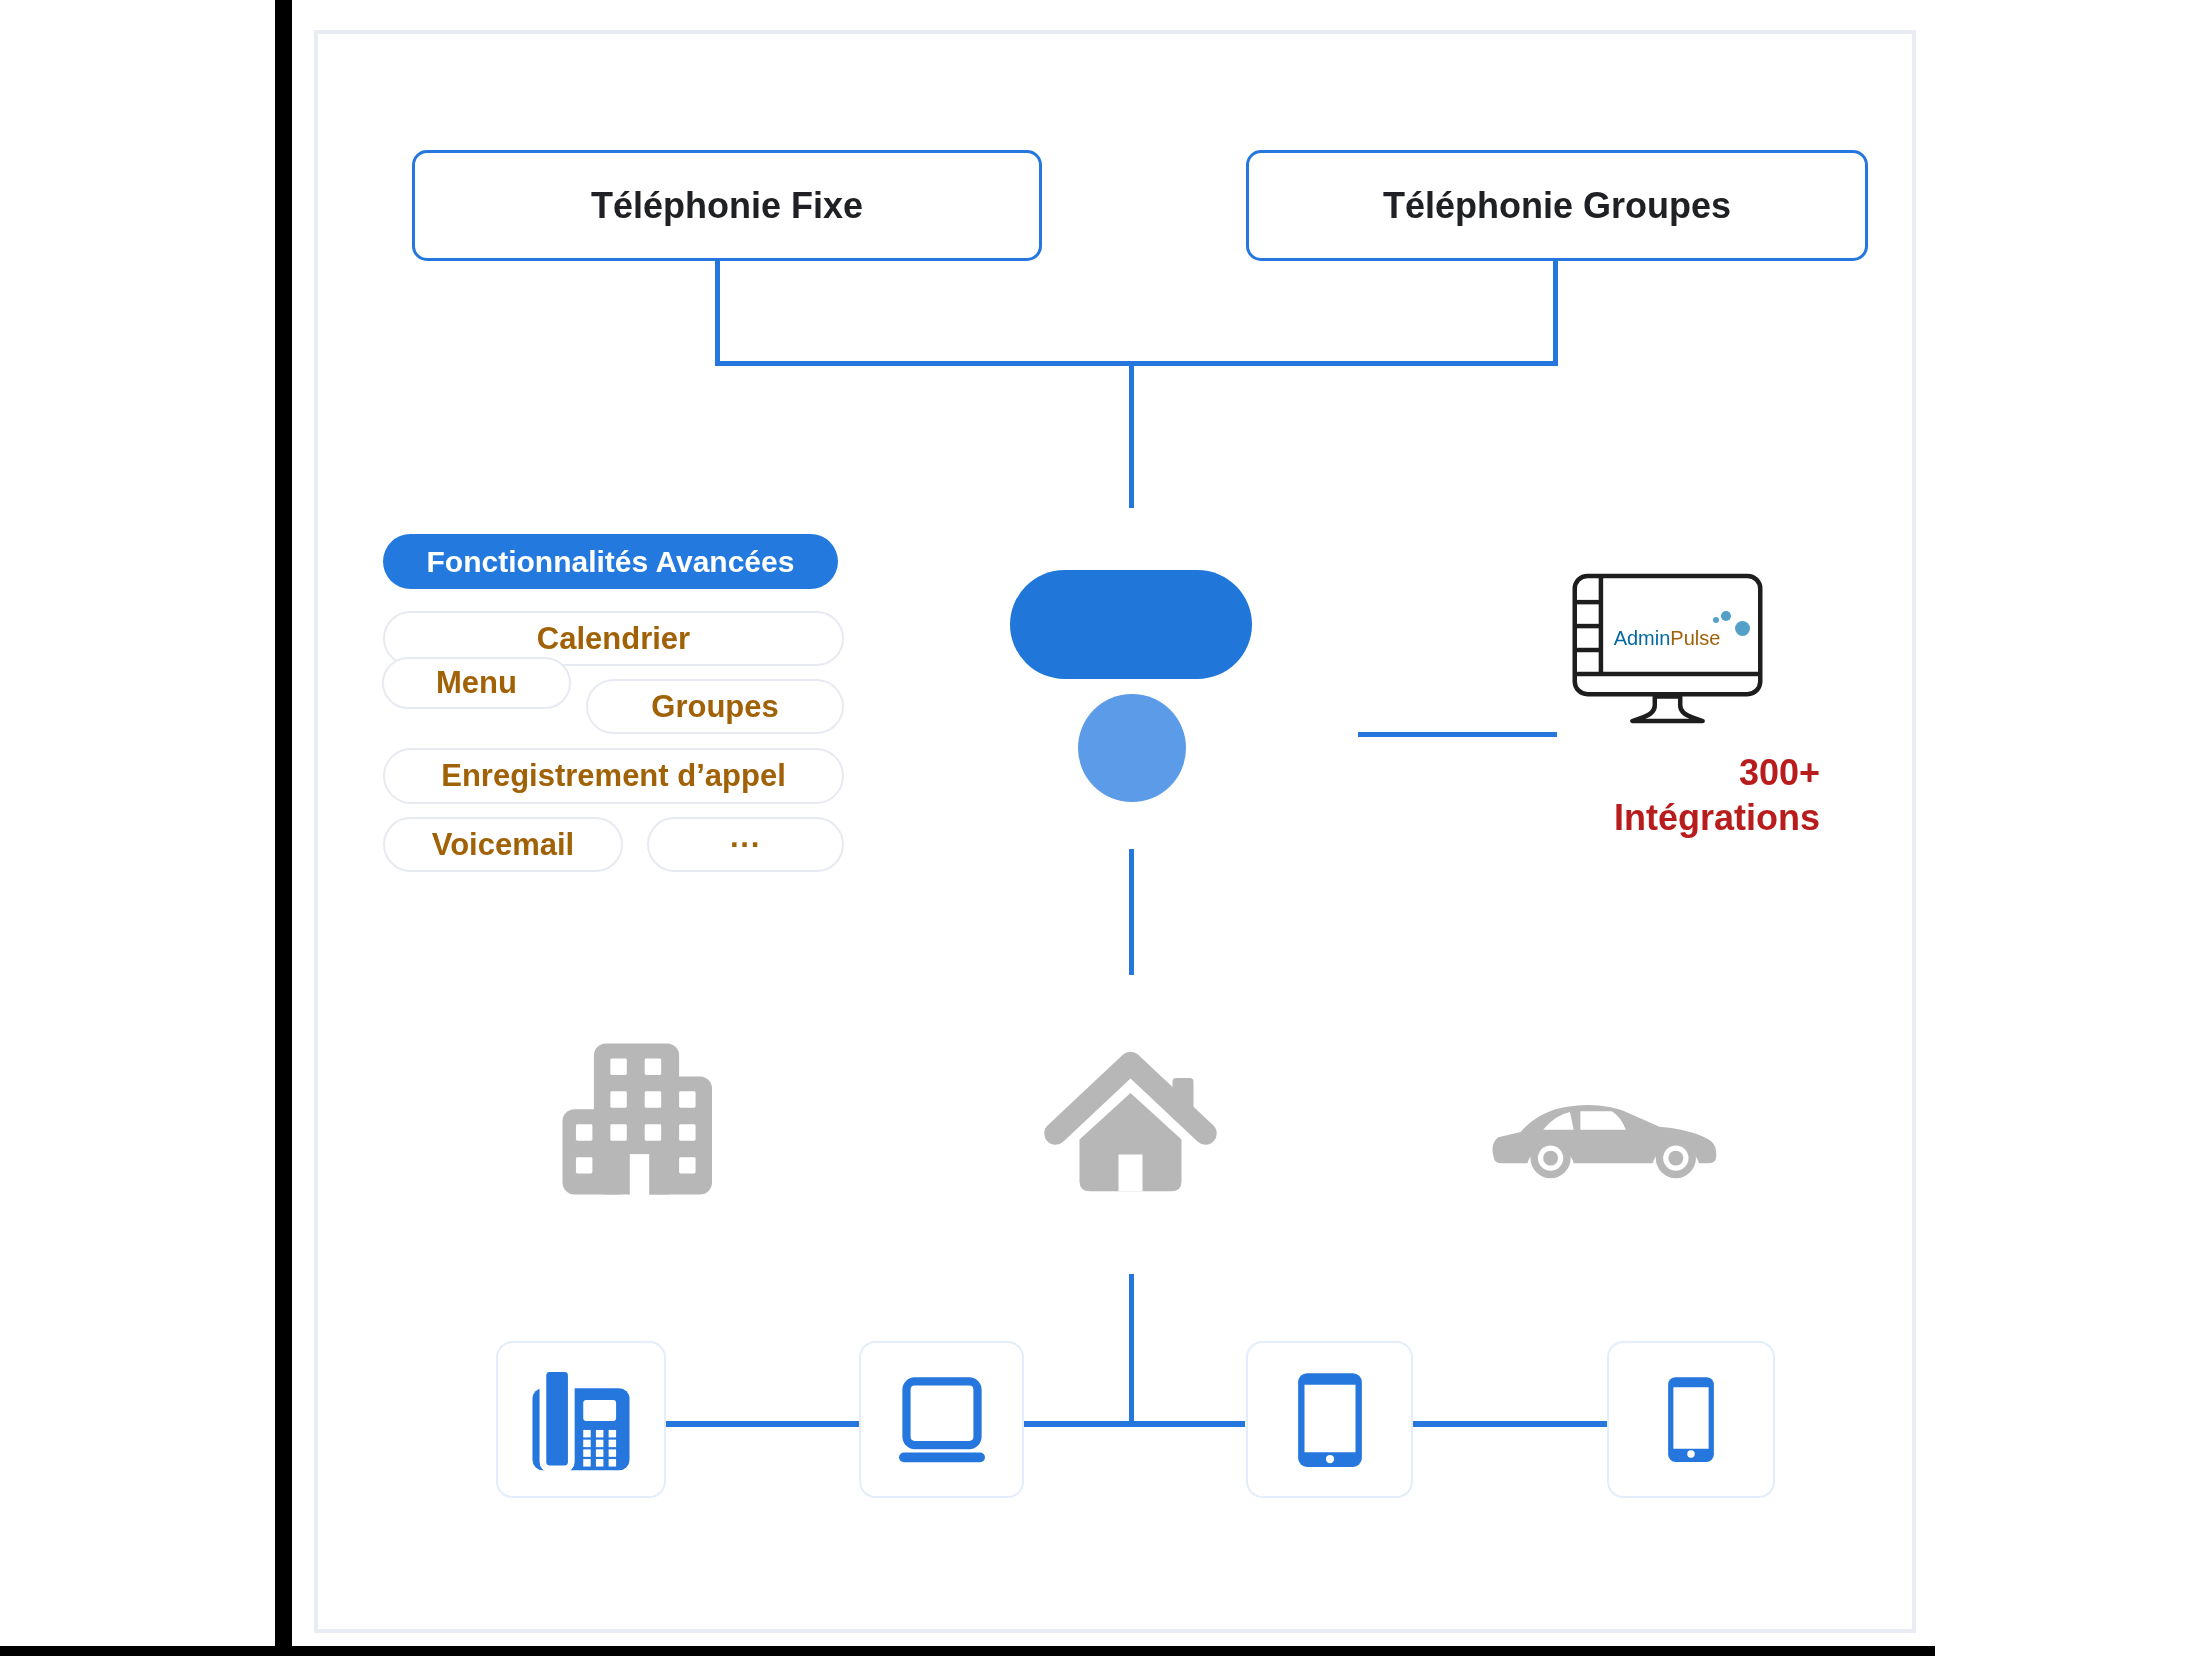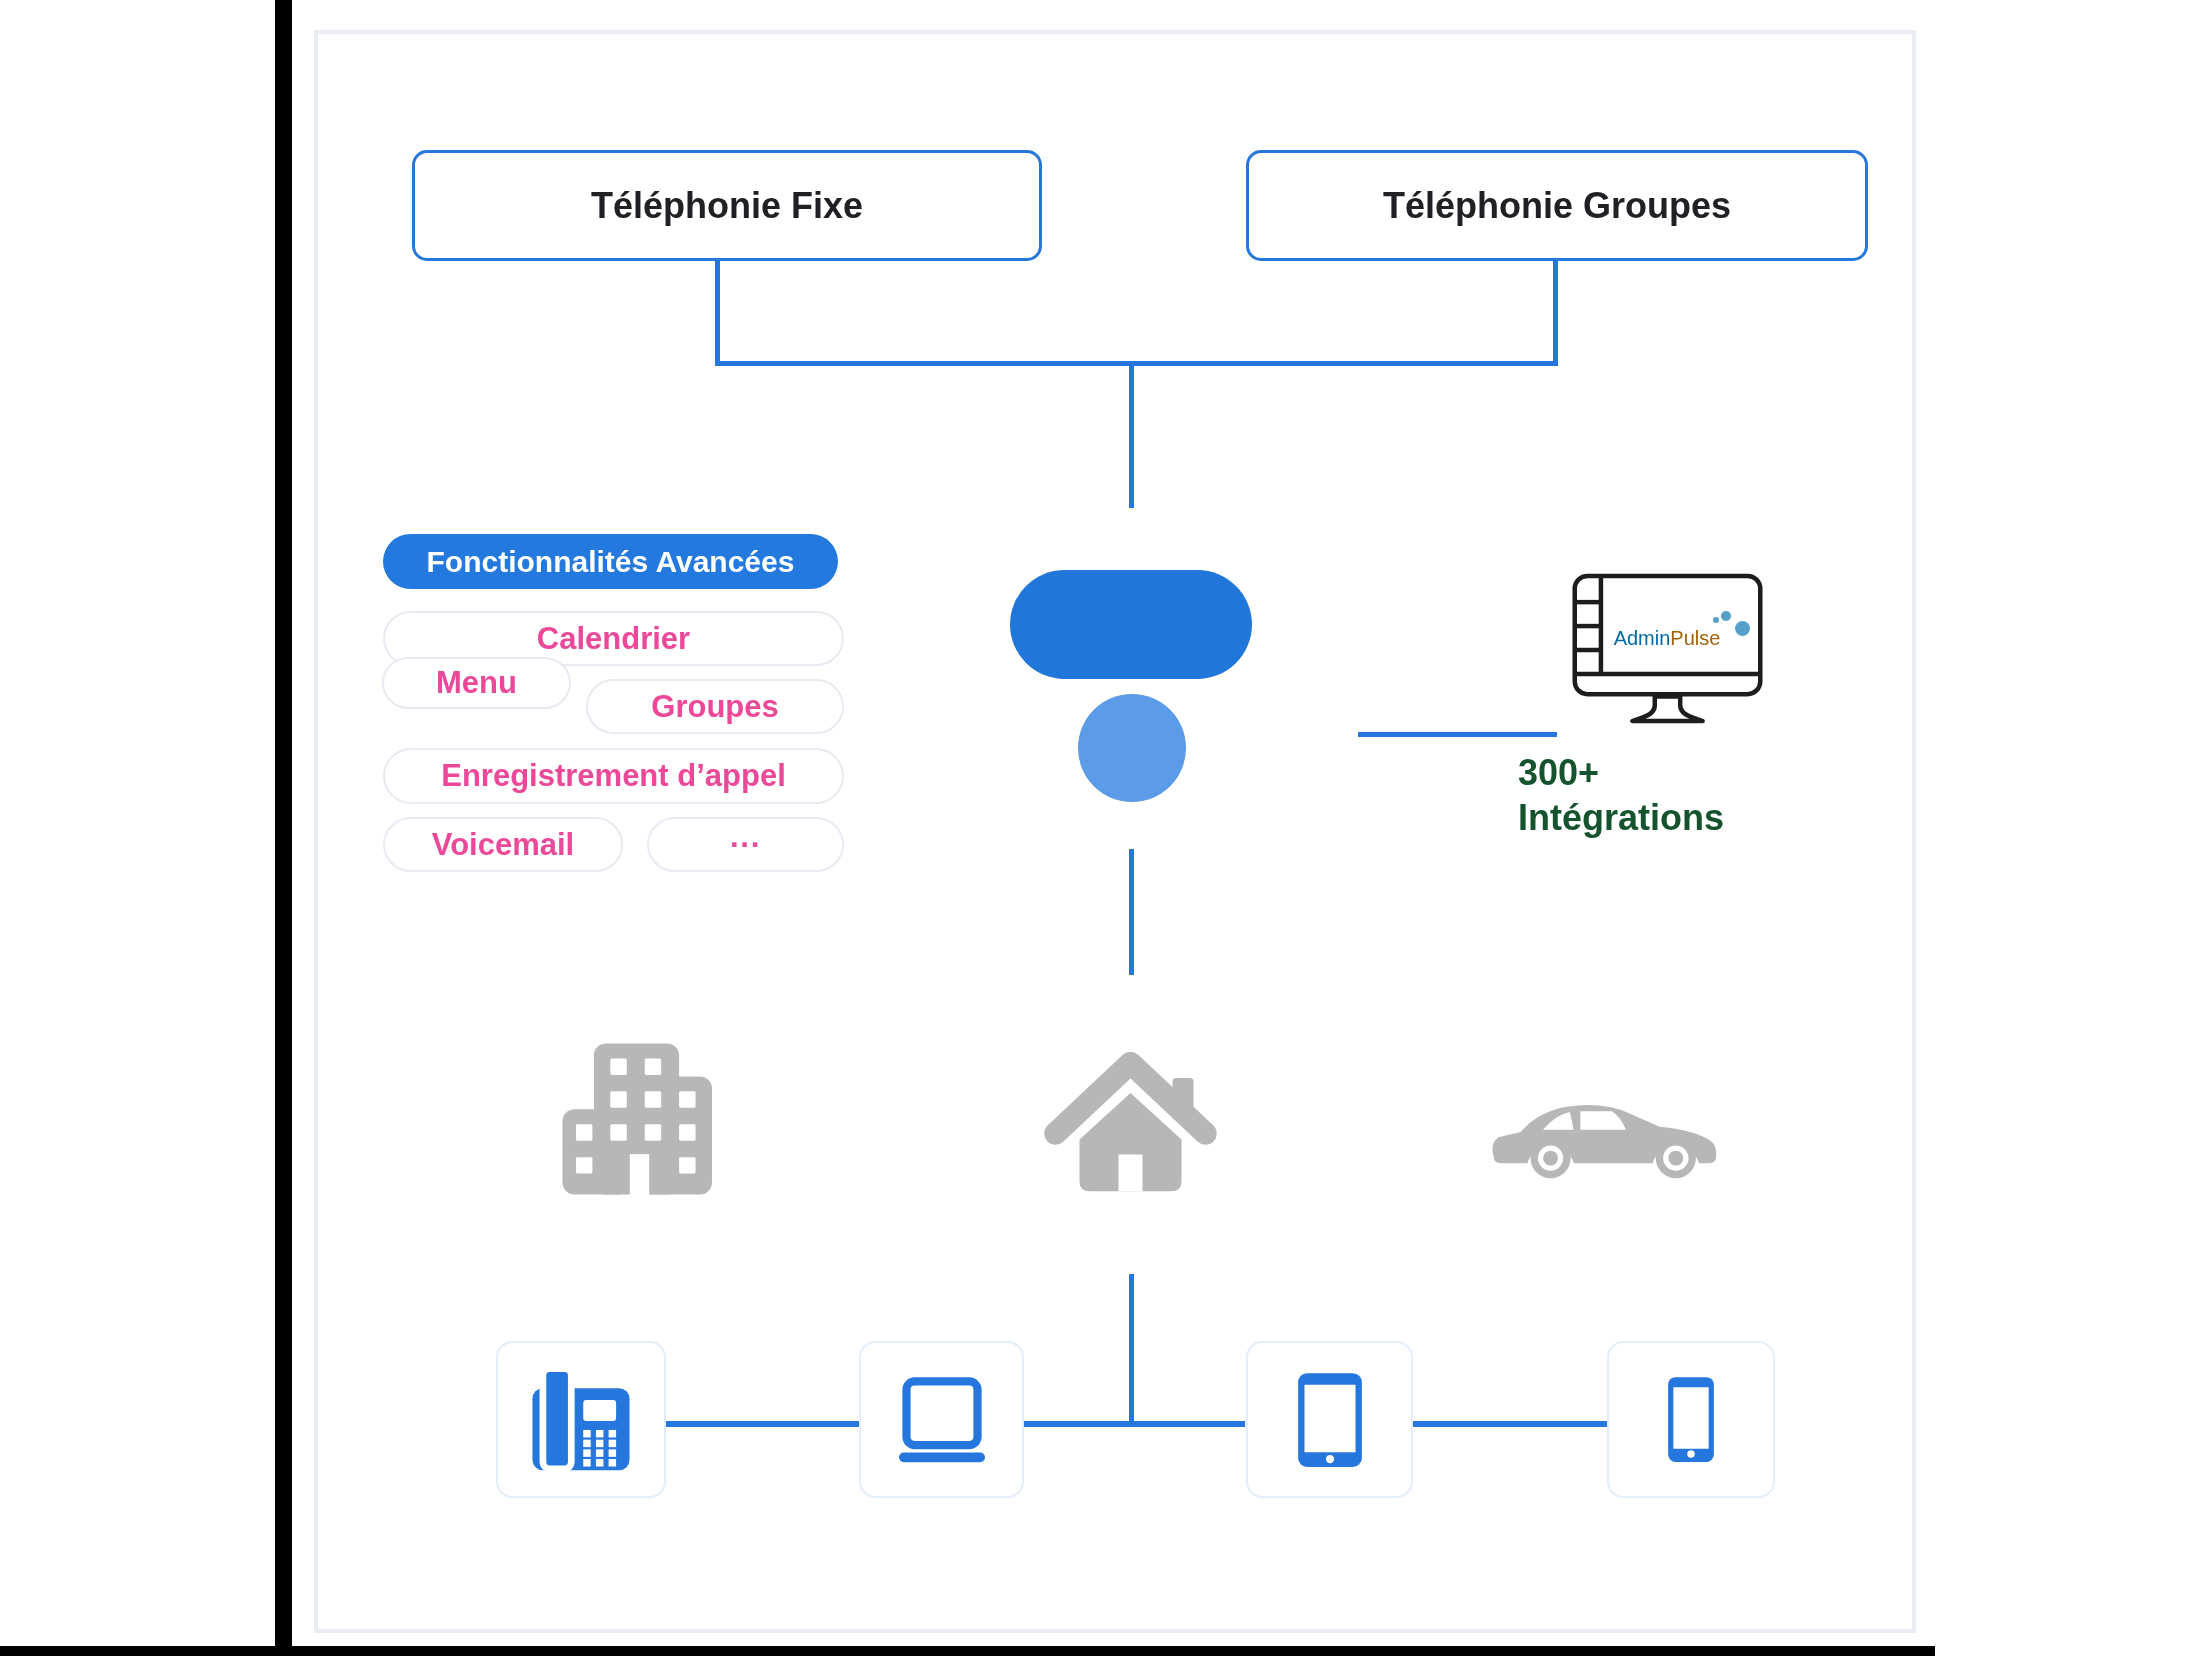--- a/index.html
+++ b/index.html
@@ -29,43 +29,43 @@
     position:absolute;background:#fff;border:3.7px solid var(--blue);border-radius:15px;
     box-sizing:border-box;display:flex;align-items:center;justify-content:center;
     font-weight:700;font-size:36px;color:var(--ink);
   }
   .line{position:absolute;background:var(--blue);}
   .logo-pill{position:absolute;left:1010px;top:570px;width:242px;height:109px;border-radius:55px;background:var(--pill-logo);}
   .logo-circle{position:absolute;left:1078px;top:694px;width:108px;height:108px;border-radius:50%;background:var(--circle-logo);}
   .featpill{
     position:absolute;background:#fff;border:2.2px solid var(--pill-border);border-radius:30px;
     box-sizing:border-box;display:flex;align-items:center;justify-content:center;
-    font-weight:700;font-size:31px;color:#ec4899;
+    font-weight:700;font-size:31px;color:#a16207;
   }
   .featbadge{
     position:absolute;background:var(--badge-blue);border-radius:28px;
     display:flex;align-items:center;justify-content:center;
     font-weight:700;font-size:30px;color:#ffffff;
   }
   .device-card{
     position:absolute;background:#fff;border:2.2px solid var(--card-border);border-radius:16.5px;
     box-sizing:border-box;display:flex;align-items:center;justify-content:center;
   }
   .monitor-wrap{position:absolute;left:1571px;top:572px;width:193px;height:159px;}
   .brand{
     position:absolute;left:27px;top:51px;width:138px;height:30px;
     display:flex;align-items:center;justify-content:center;
     font-size:20px;font-weight:400;letter-spacing:0;white-space:nowrap;
   }
   .brand .b1{color:#0369a1;}
   .brand .b2{color:#a16207;}
   .bdot{position:absolute;border-radius:50%;background:#54a0c8;}
   .int-label{
-    position:absolute;left:1518px;top:750px;width:302px;text-align:left;
-    font-weight:700;font-size:36px;line-height:45px;color:#14532d;
+    position:absolute;left:1518px;top:750px;width:302px;text-align:right;
+    font-weight:700;font-size:36px;line-height:45px;color:#b91c1c;
   }
 </style>
 </head>
 <body>
 
 <div class="page">
 
   <div class="black-vbar"></div>
   <div class="black-hbar"></div>
 

